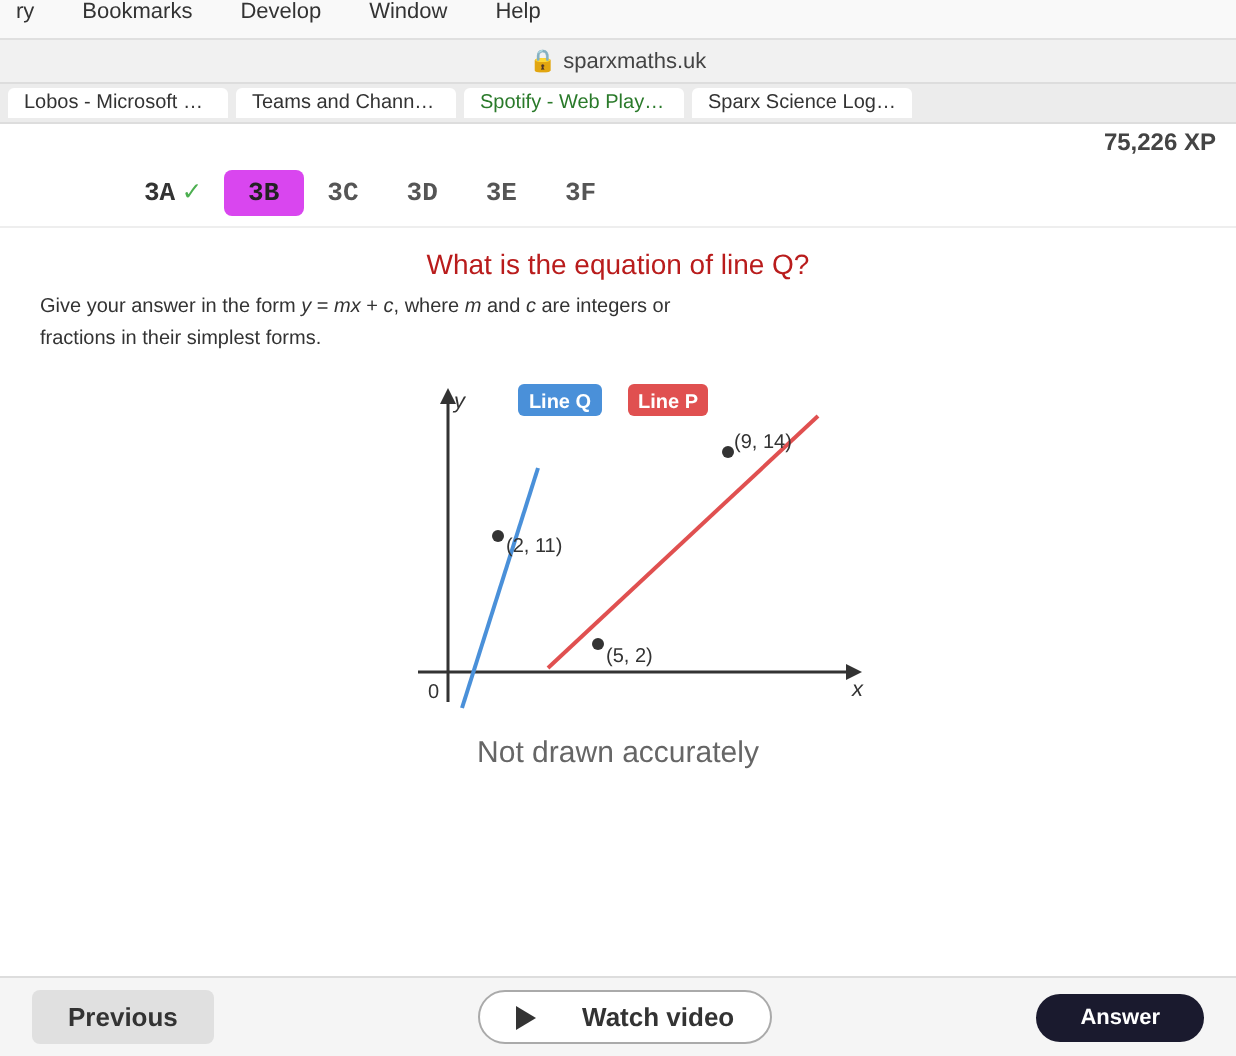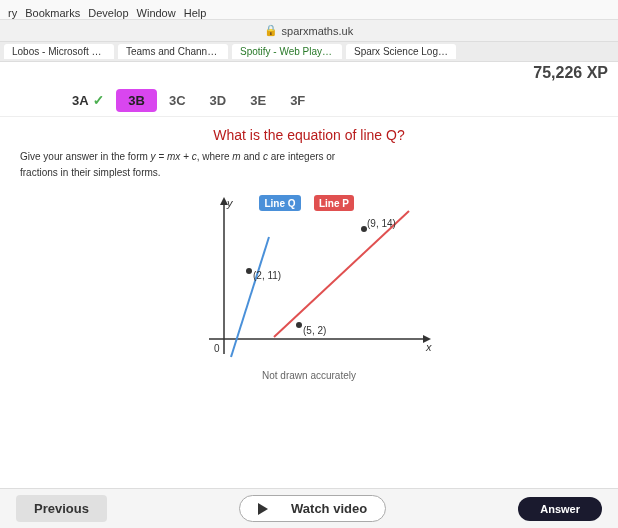--- a/index.html
+++ b/index.html
@@ -20,22 +20,22 @@
       align-items: center;
       justify-content: center;
       font-size: 11px;
       color: #444;
       border-bottom: 1px solid #ddd;
     }
     .browser-menu {
       background: #f9f9f9;
       height: 20px;
       display: flex;
-      align-items: flex-end;
-      gap: 8px;
+      align-items: flex-start;
+      gap: 24px;
       padding: 0 8px;
       font-size: 11px;
       color: #333;
       border-bottom: 1px solid #e0e0e0;
     }
     .browser-menu span { cursor: pointer; }
 
     
     .tab-bar {
       background: #ececec;
@@ -59,21 +59,21 @@
       text-overflow: ellipsis;
       max-width: 110px;
     }
     .tab-item.green { color: #2a7a2a; }
 
     
     .xp-bar {
       display: flex;
       justify-content: flex-end;
       padding: 2px 10px;
-      font-size: 16px;
+      font-size: 12px;
       font-weight: bold;
       color: #444;
       background: #fff;
     }
 
     
     .section-nav {
       display: flex;
       align-items: center;
       gap: 0;
@@ -81,20 +81,21 @@
       background: #fff;
       border-bottom: 1px solid #eee;
     }
     .nav-item {
       padding: 4px 12px;
       font-size: 13px;
       font-weight: 600;
       color: #555;
       cursor: pointer;
       border-radius: 4px;
+      font-family: Liberation Mono, monospace;
     }
     .nav-item.active {
       background: #d946ef;
       color: #222;
     }
     .nav-item.check {
       background: #fff;
       color: #333;
       display: flex;
       align-items: center;
@@ -286,21 +287,21 @@
 
         <circle cx="130" cy="136" r="3" fill="#333"></circle>
         <text x="134" y="145" font-size="10" fill="#333">(5, 2)</text>
 
         <rect x="90" y="6" width="42" height="16" rx="3" fill="#4a90d9"></rect>
         <text x="111" y="18" font-size="10" fill="white" font-weight="bold" text-anchor="middle">Line Q</text>
 
         <rect x="145" y="6" width="40" height="16" rx="3" fill="#e05050"></rect>
         <text x="165" y="18" font-size="10" fill="white" font-weight="bold" text-anchor="middle">Line P</text>
       </svg>
-      <div style="text-align:center; font-size:10px; color:#666; margin-top:-8px;">Not drawn accurately</div>
+      <div style="text-align:center; font-size:15px; color:#666; margin-top:-8px;">Not drawn accurately</div>
     </div>
   </div>
 </div>
 
 <div class="bottom-bar">
   <button class="prev-btn">Previous</button>
   <button class="watch-video-btn">
     <span class="play-icon"></span>
     <span>Watch video</span>
   </button>

